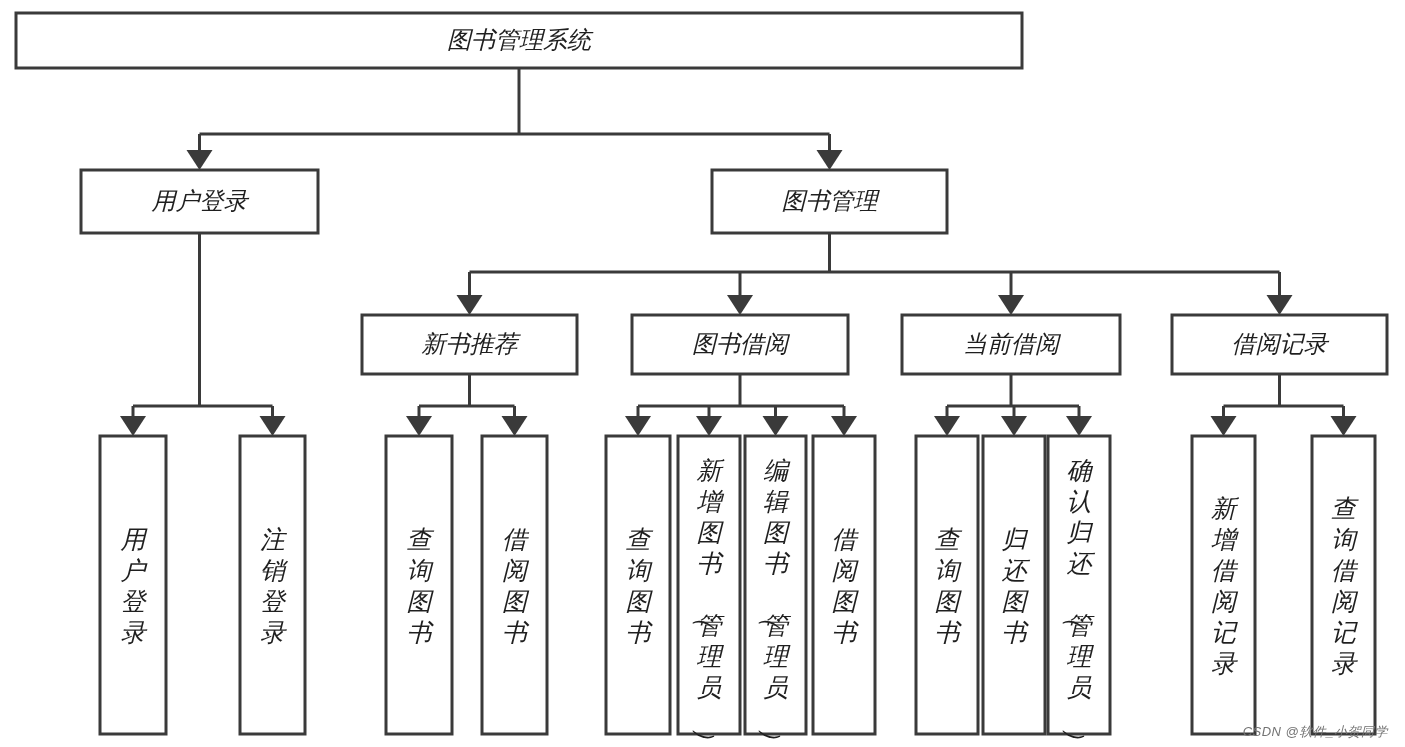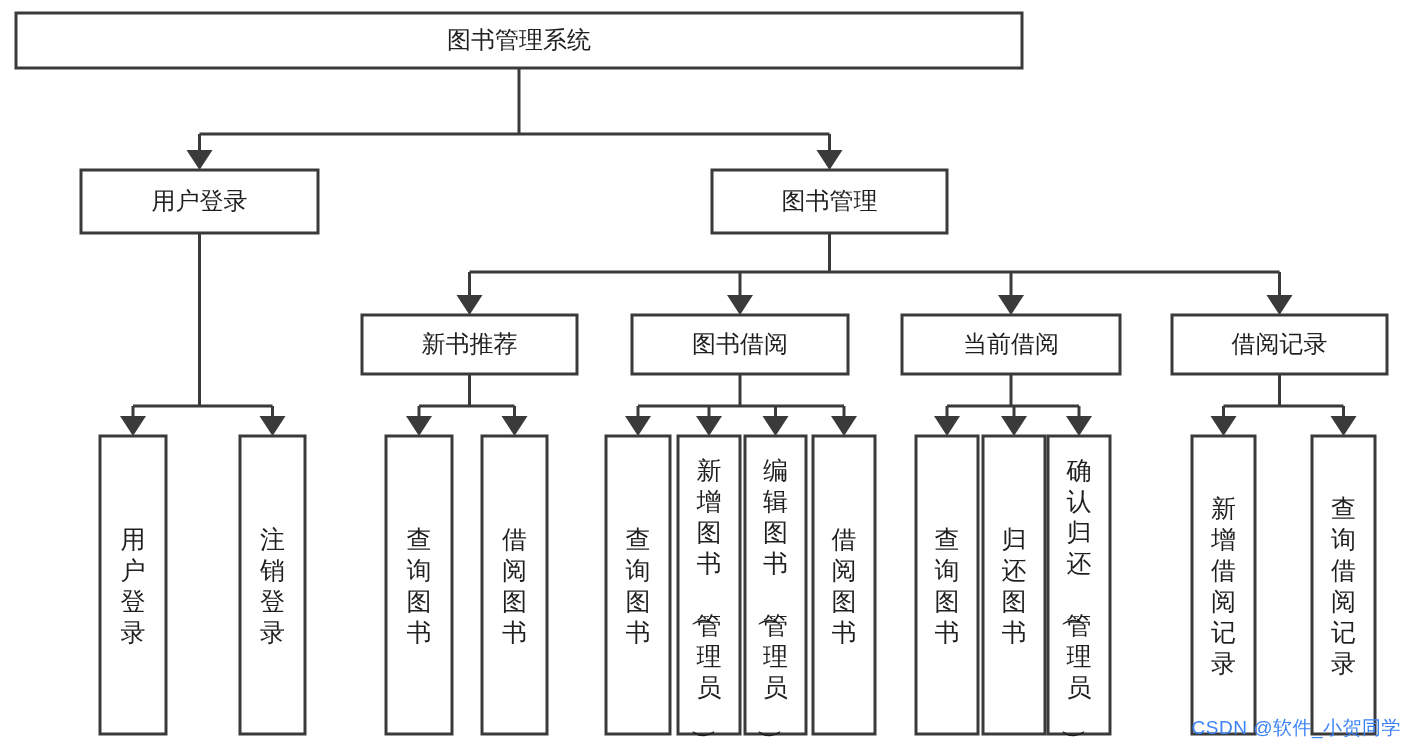--- a/index.html
+++ b/index.html
@@ -13,20 +13,21 @@
     font-family: "Liberation Sans", "DejaVu Sans", sans-serif;
     overflow: hidden;
     position: relative;
   }
   #diagram-root {
     position: absolute;
     left: 0;
     top: 0;
     width: 1405px;
     height: 747px;
+    font-style: italic;
   }
   svg.diagram-canvas {
     display: block;
     width: 1405px;
     height: 747px;
   }
   .node-box {
     fill: #ffffff;
     stroke: #3a3a3a;
     stroke-width: 3;
@@ -49,25 +50,25 @@
     dominant-baseline: middle;
   }
   .node-label-v {
     font-family: "Liberation Sans", "DejaVu Sans", sans-serif;
     font-size: 25px;
     fill: #1f1f1f;
     text-anchor: middle;
   }
   .watermark-text {
     position: absolute;
-    right: 4px;
+    right: 17px;
     bottom: 6px;
     font-family: "Liberation Sans", "DejaVu Sans", sans-serif;
-    font-size: 19px;
-    color: #3b82f6;
+    font-size: 13px;
+    color: #737373;
     white-space: nowrap;
     letter-spacing: 0.5px;
   }
 </style>
 </head>
 <body>
 
 <div id="diagram-root">
   <svg class="diagram-canvas" id="diagram-canvas" viewBox="0 0 1405 747" xmlns="http://www.w3.org/2000/svg">
       <g>

